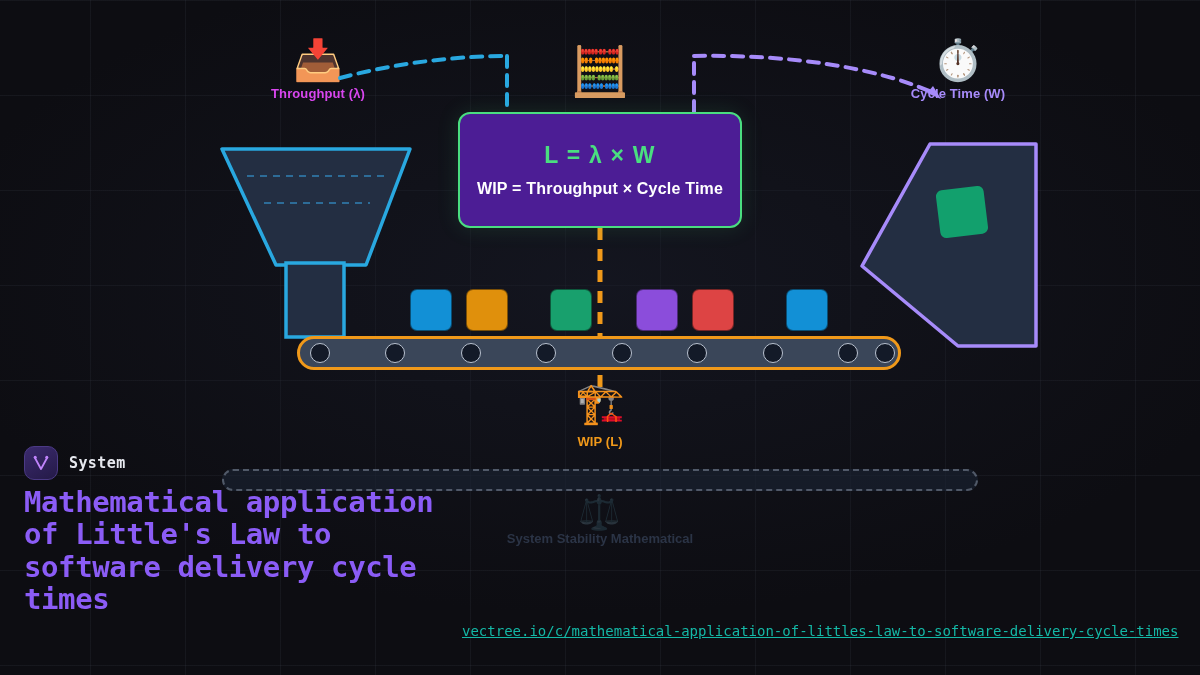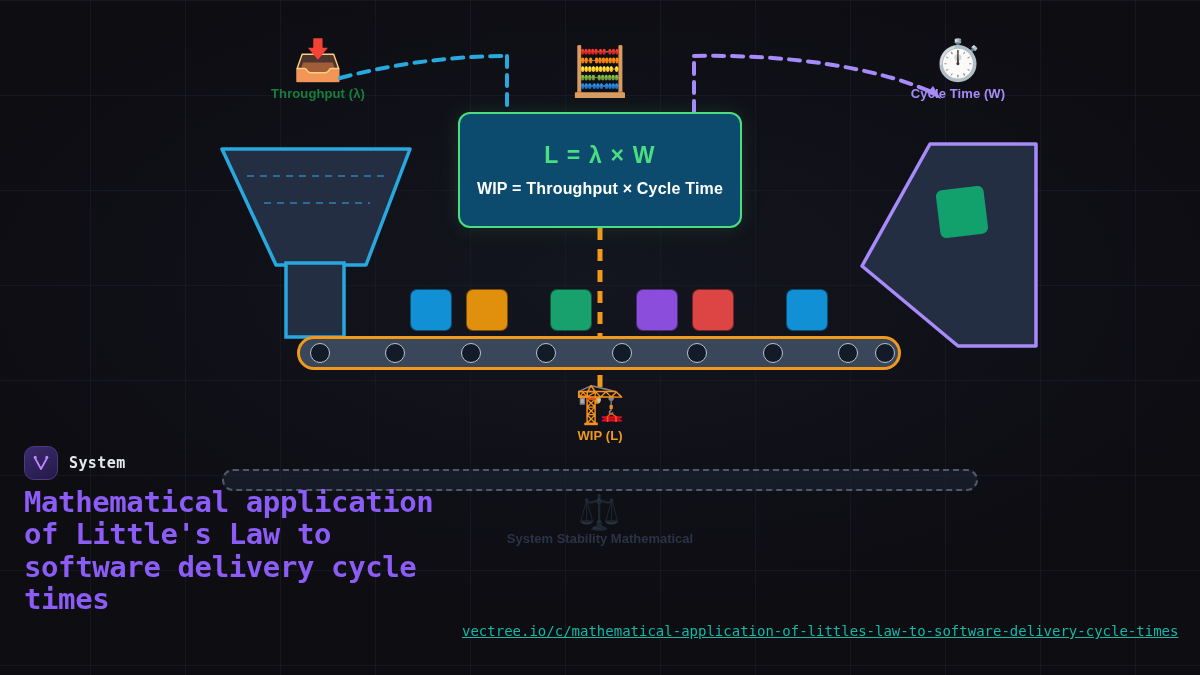--- a/index.html
+++ b/index.html
@@ -32,21 +32,21 @@
   
   .node-label {
     font-size:13px; font-weight:bold; text-align:center;
     white-space:nowrap; letter-spacing:0.1px;
   }
   .emoji { font-size:40px; line-height:1; text-align:center; user-select:none; }
 
   
   #formula-box {
     left:458px; top:112px; width:284px; height:116px;
-    background:#0c4a6e;
+    background:#4c1d95;
     border:2.5px solid #4ade80;
     border-radius:12px;
     display:flex; flex-direction:column;
     align-items:center; justify-content:center; gap:11px;
     box-shadow:0 0 22px rgba(74,222,128,0.13);
     z-index:12;
   }
   #formula-primary { color:#4ade80; font-size:23px; font-weight:bold; letter-spacing:1.2px; }
   #formula-secondary { color:#ffffff; font-size:16px; font-weight:bold; letter-spacing:0.2px; }
 
@@ -180,35 +180,35 @@
     <div class="roller" style="left:575px;"></div>
   </div>
 
   <div class="abs" id="formula-box">
     <div id="formula-primary">L = λ × W</div>
     <div id="formula-secondary">WIP = Throughput × Cycle Time</div>
   </div>
 
   <div class="abs" style="left:243px; top:40px; width:150px;">
     <div class="emoji">📥</div>
-    <div class="node-label" style="color:#15803d; margin-top:6px;">Throughput (λ)</div>
+    <div class="node-label" style="color:#d946ef; margin-top:6px;">Throughput (λ)</div>
   </div>
 
   <div class="abs" style="left:550px; top:48px; width:100px;">
     <div class="emoji" style="font-size:48px;">🧮</div>
   </div>
 
   <div class="abs" style="left:883px; top:40px; width:150px;">
     <div class="emoji">⏱️</div>
     <div class="node-label" style="color:#a78bfa; margin-top:6px;">Cycle Time (W)</div>
   </div>
 
   <div class="abs" style="left:530px; top:383px; width:140px; z-index:8;">
     <div class="emoji">🏗️</div>
-    <div class="node-label" style="color:#f0991a; margin-top:5px;">WIP (L)</div>
+    <div class="node-label" style="color:#f0991a; margin-top:11px;">WIP (L)</div>
   </div>
 
   <div class="abs" id="assumption-bar"></div>
   <div class="abs" id="assumption-node">
     <div class="emoji">⚖️</div>
     <div id="assumption-label">System Stability Mathematical</div>
   </div>
 
   <div class="abs" id="brand-row">
     <div id="brand-logo">

